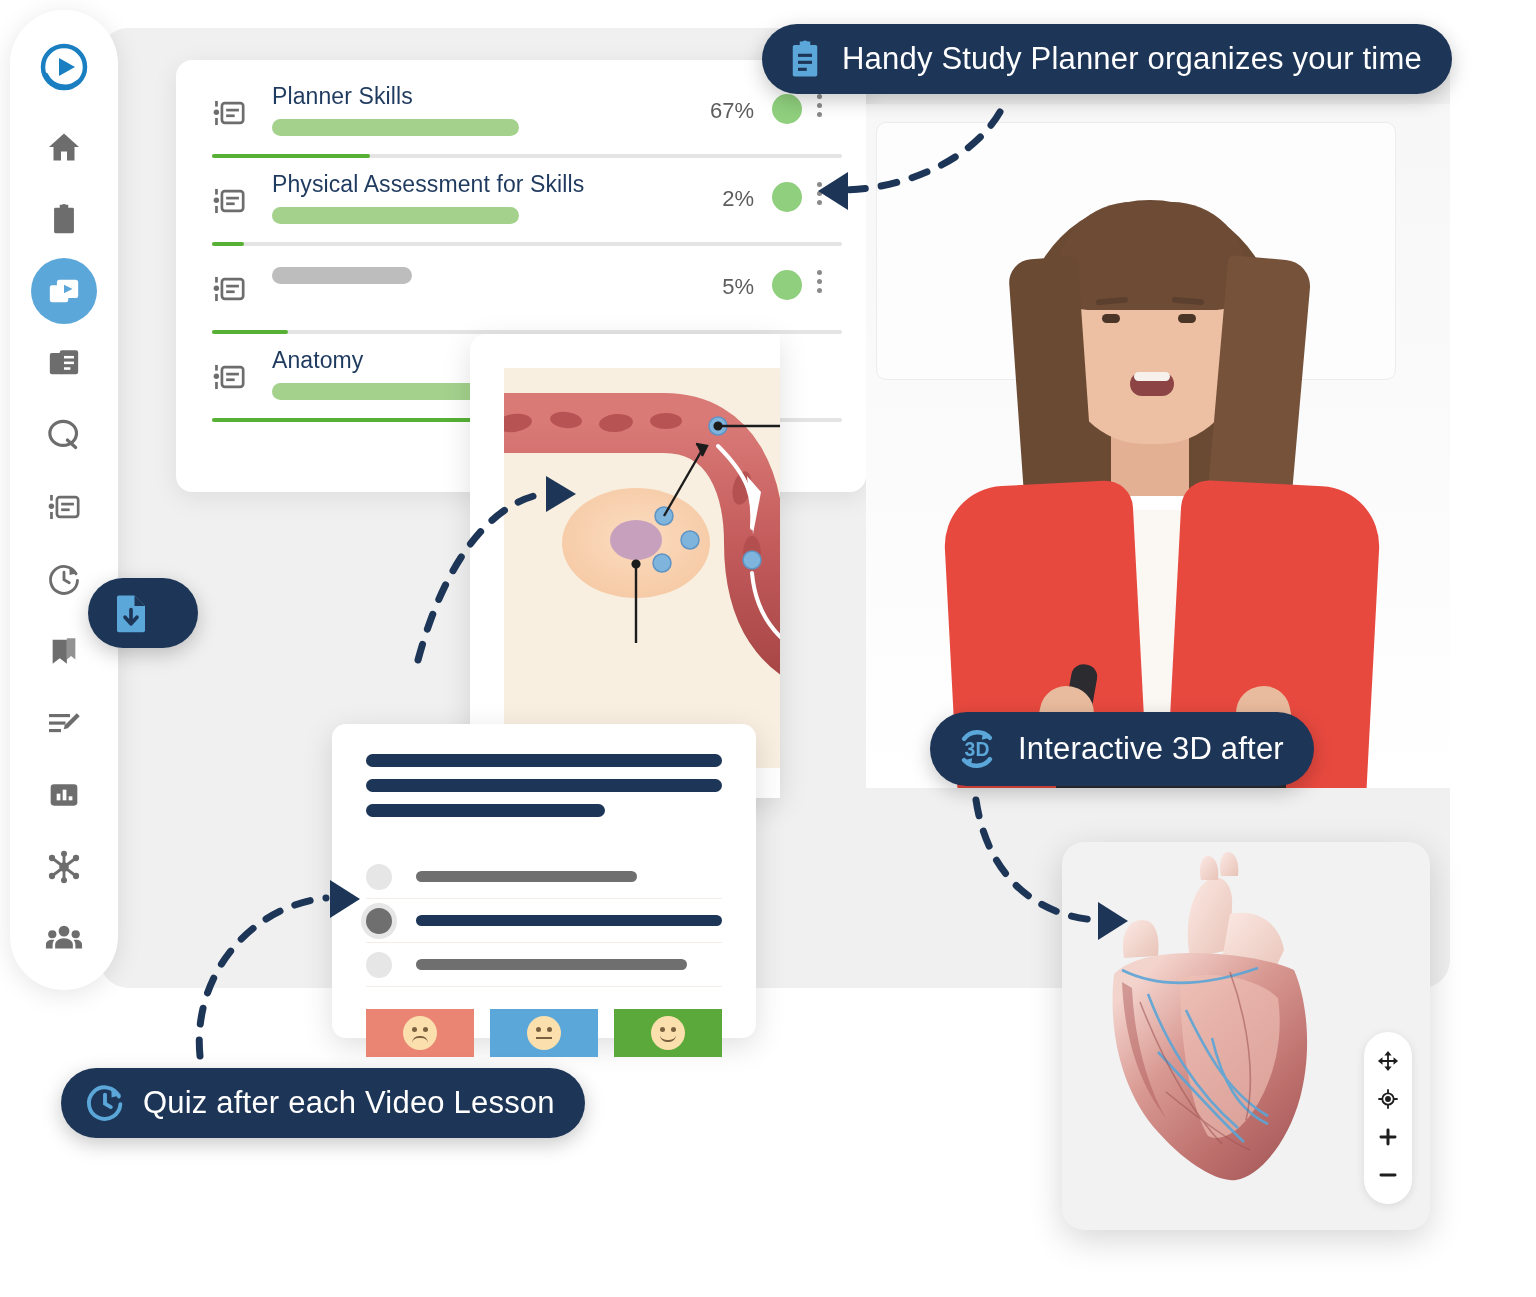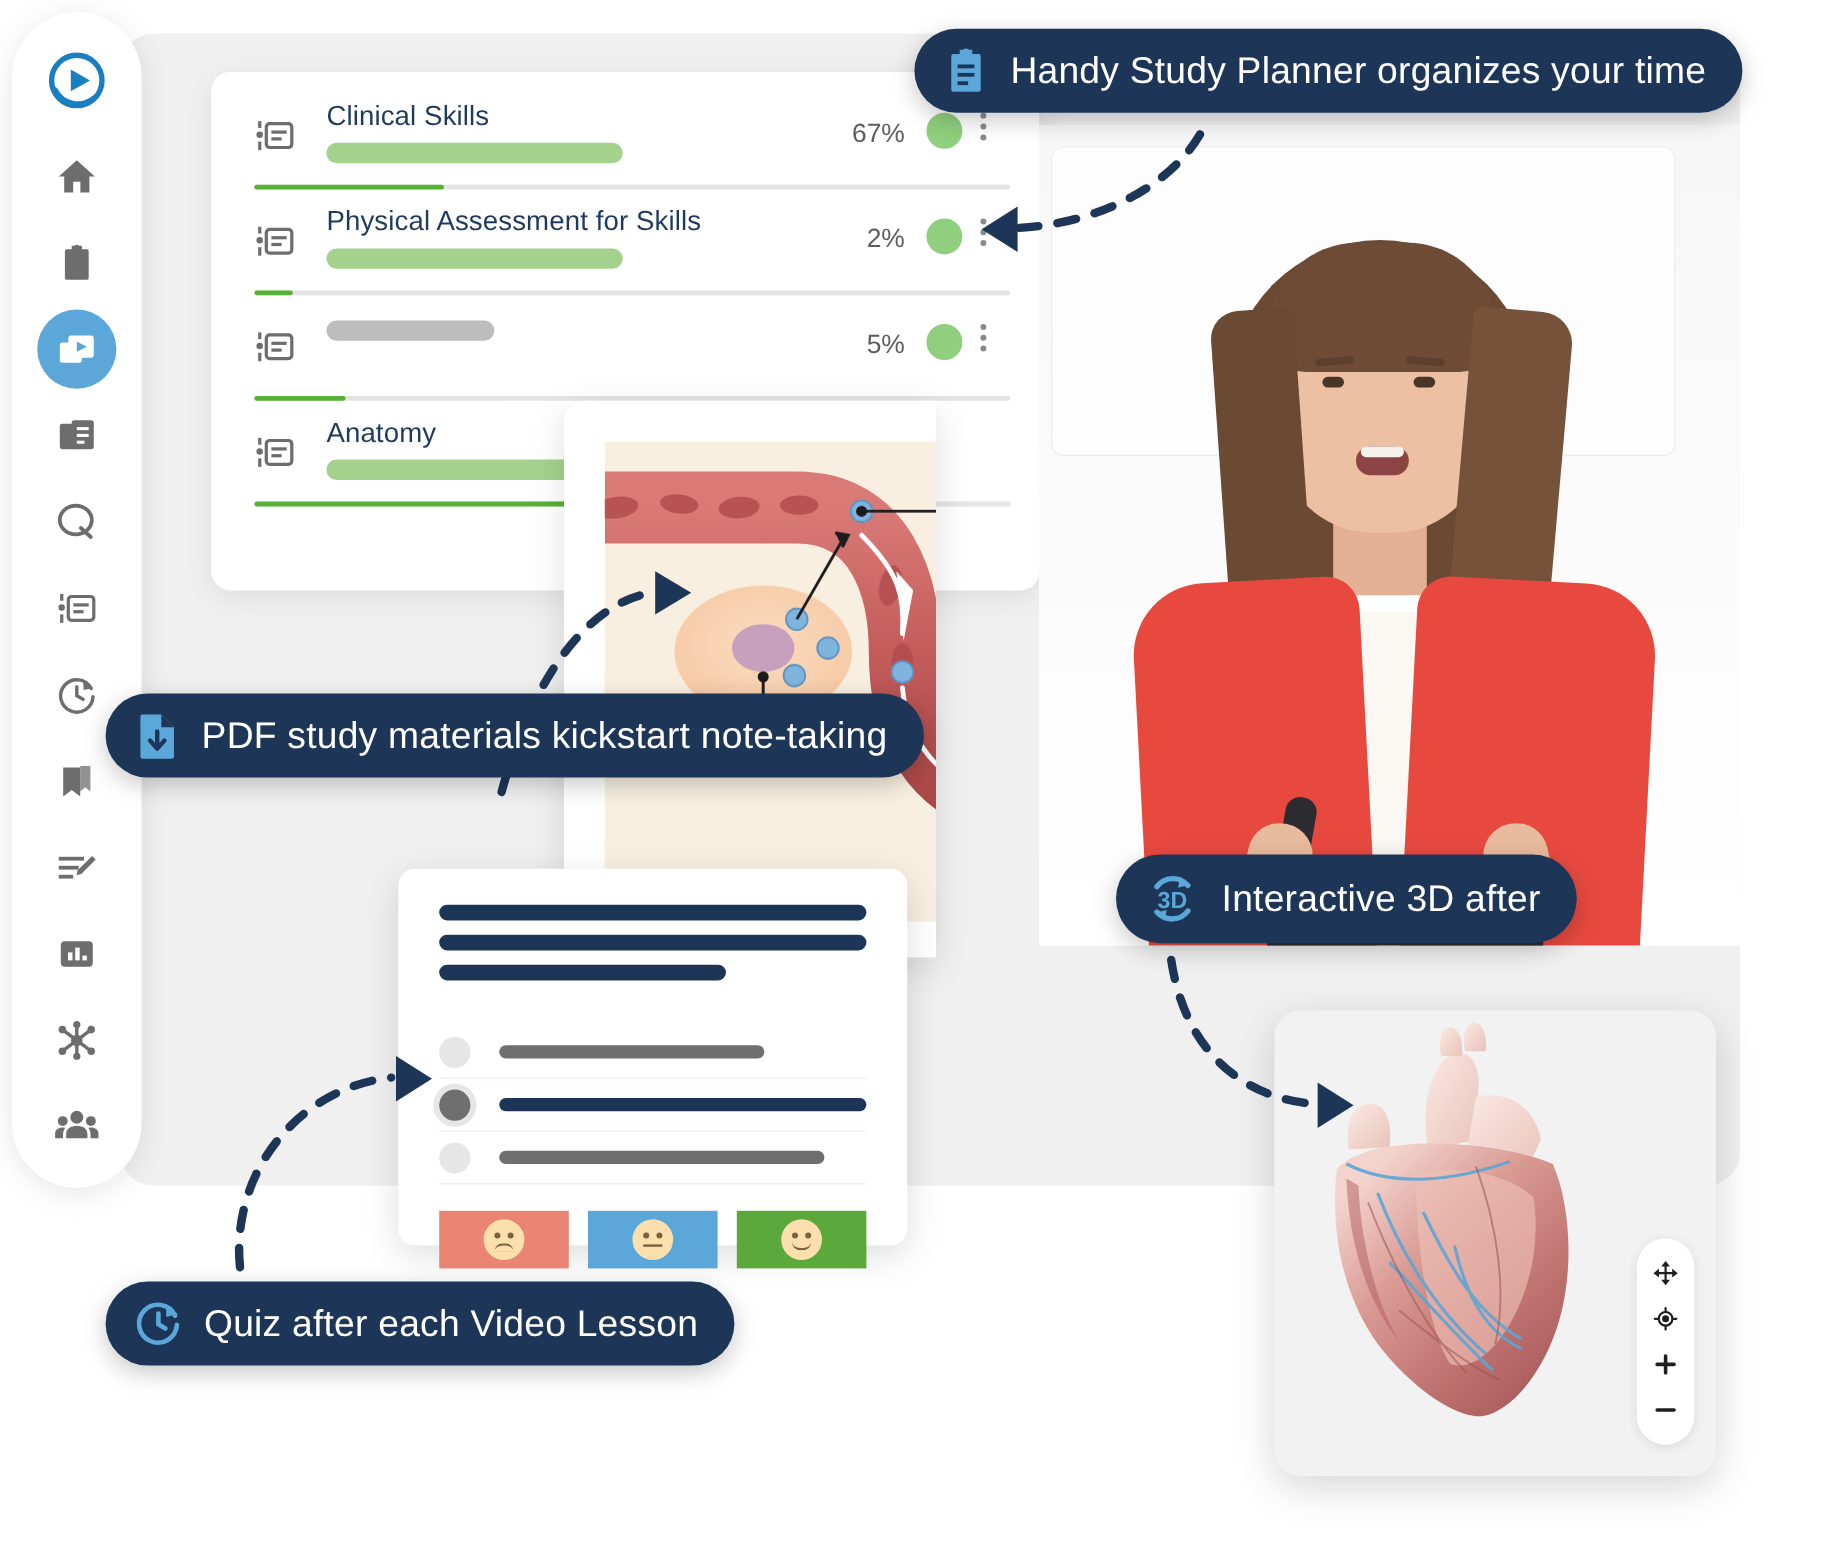--- a/index.html
+++ b/index.html
@@ -213,21 +213,21 @@
     padding: 0 30px 0 22px; height: 70px;
     box-shadow: 0 6px 20px rgba(0,0,0,.22);
     white-space: nowrap;
   }
   .tip .tip-icon { flex: 0 0 auto; margin-right: 16px; display: flex; align-items: center; color: #5ba7d9; }
   .tip .tip-text { font-size: 31px; letter-spacing: .2px; }
 
   #tip-planner { left: 762px; top: 24px; }
   #tip-pdf     { left: 88px;  top: 578px; }
   #tip-3d      { left: 930px; top: 712px; height: 74px; }
-  #tip-quiz    { left: 88px;  top: 1068px; }
+  #tip-quiz    { left: 61px;  top: 1068px; }
 
   svg.arrows { position: absolute; left: 0; top: 0; width: 1536px; height: 1297px; z-index: 15; pointer-events: none; }
 </style>
 </head>
 <body>
 
 <div id="stage">
 
   <div class="app-panel"></div>
 
@@ -358,21 +358,21 @@
           <svg width="34" height="34" viewBox="0 0 24 24">
             <rect x="7" y="5" width="15" height="14" rx="2" fill="none" stroke="currentColor" stroke-width="1.9"></rect>
             <rect x="10" y="9" width="9" height="1.9" fill="currentColor"></rect>
             <rect x="10" y="13" width="6" height="1.9" fill="currentColor"></rect>
             <rect x="2.2" y="3.5" width="1.9" height="4" fill="currentColor"></rect>
             <circle cx="3.1" cy="11.5" r="1.9" fill="currentColor"></circle>
             <rect x="2.2" y="15.5" width="1.9" height="5" fill="currentColor"></rect>
           </svg>
         </div>
         <div class="course-body">
-          <div class="course-title">Clinical Skills</div>
+          <div class="course-title">Planner Skills</div>
           <div class="course-pill pill-green"></div>
         </div>
         <div class="course-pct">67%</div>
         <div class="course-dot"></div>
         <div class="course-kebab">
             <i></i>
             <i></i>
             <i></i>
           </div>
       </div>
@@ -706,21 +706,20 @@
   </div>
 
   <div class="tip" id="tip-pdf">
     <span class="tip-icon">
       <svg width="42" height="42" viewBox="0 0 24 24" fill="currentColor">
         <path d="M5 2h9l6 6v14a1 1 0 0 1-1 1H5a1 1 0 0 1-1-1V3a1 1 0 0 1 1-1z"></path>
         <path d="M14 2 l6 6 h-6 Z" fill="#1d3557"></path>
         <path d="M12 10v6.2M8.6 14.4 12 18.2 15.4 14.4" stroke="#1d3557" stroke-width="2.1" fill="none" stroke-linecap="round" stroke-linejoin="round"></path>
       </svg>
     </span>
-    <span class="tip-text">PDF study materials kickstart note-taking</span>
   </div>
 
   <div class="tip" id="tip-3d">
     <span class="tip-icon">
       <svg width="50" height="48" viewBox="0 0 26 26" fill="none">
         <path d="M6 7.5 A9 9 0 0 1 20 7" stroke="#5ba7d9" stroke-width="2.4" stroke-linecap="round"></path>
         <path d="M16.4 3.2 L21 6.6 L15.6 8 Z" fill="#5ba7d9"></path>
         <path d="M20 18.5 A9 9 0 0 1 6 19" stroke="#5ba7d9" stroke-width="2.4" stroke-linecap="round"></path>
         <path d="M9.6 22.8 L5 19.4 L10.4 18 Z" fill="#5ba7d9"></path>
         <text x="13" y="17" font-family="Liberation Sans, sans-serif" font-size="10.5" font-weight="bold" fill="#5ba7d9" text-anchor="middle">3D</text>

